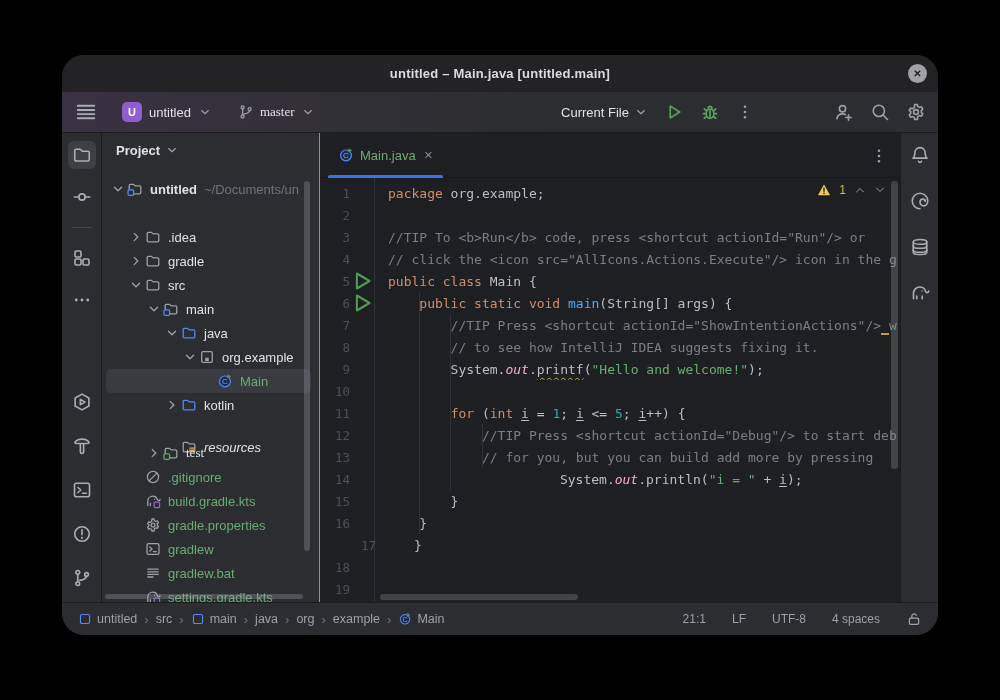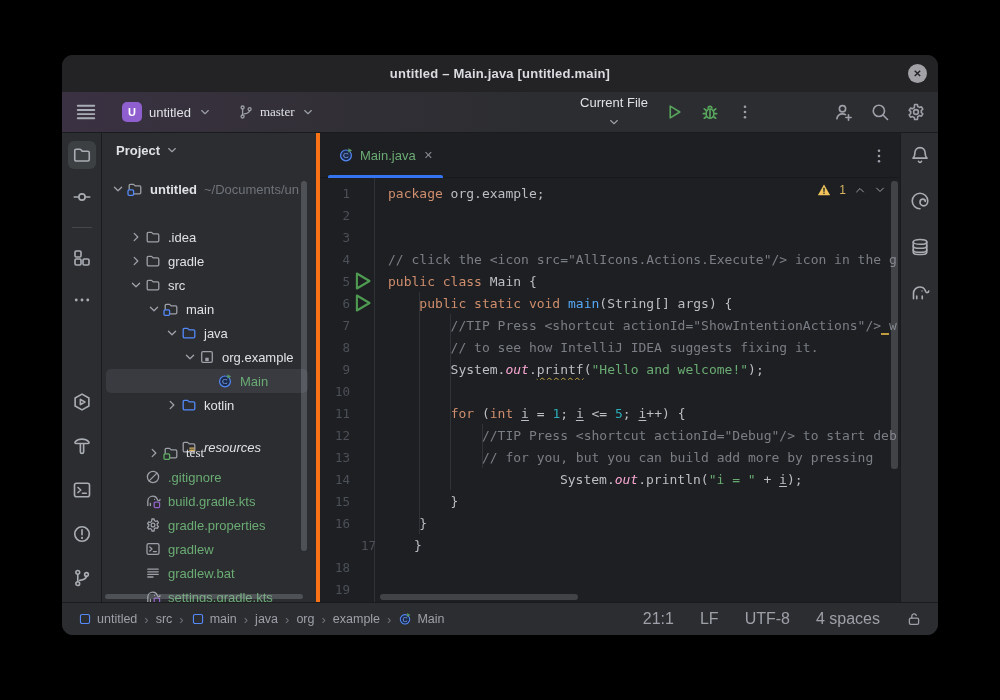--- a/index.html
+++ b/index.html
@@ -1,18 +1,18 @@
 <!DOCTYPE html>
 <html><head>
 <meta charset="utf-8">
 <style>
   html,body{margin:0;padding:0;background:#000;width:1000px;height:700px;overflow:hidden;
     font-family:"Liberation Sans",sans-serif;-webkit-font-smoothing:antialiased;}
   .stage{position:relative;width:1000px;height:700px;background:#000;}
-  .window{position:absolute;left:62px;top:55px;width:876px;height:580px;border-radius:11px;
+  .window{position:absolute;left:62px;top:55px;width:876px;height:580px;border-radius:22px;
     overflow:hidden;background:#1e1f22;box-shadow:0 18px 50px rgba(0,0,0,.7);}
   
   .titlebar{position:relative;height:37px;background:#232326;display:flex;align-items:center;justify-content:center;}
   .title{font-size:13px;font-weight:700;color:#dadce0;letter-spacing:.2px;}
   .close{position:absolute;right:11px;top:9px;width:19px;height:19px;border:none;border-radius:50%;
     background:#a2a2a6;color:#232326;font-size:10px;font-weight:700;display:flex;align-items:center;justify-content:center;cursor:default;padding:0;}
   
   .toolbar{height:41px;display:flex;align-items:center;padding:0 12px;box-sizing:border-box;
     background:linear-gradient(90deg,#3a3142 0%,#343039 22%,#2b2d30 55%,#2b2d30 100%);border-bottom:1px solid #1a1b1d;}
   .icon{display:inline-flex;align-items:center;justify-content:center;color:#a9adb3;}
@@ -20,34 +20,34 @@
   .i12{width:12px;height:12px}.i14{width:14px;height:14px}.i16{width:16px;height:16px}
   .i18{width:18px;height:18px}.i20{width:20px;height:20px}.i24{width:24px;height:24px}
   .dim{color:#9da0a8}.green{color:#58a55c}
   .tbtn{border-radius:4px;}
   .proj{display:flex;align-items:center;gap:7px;margin-left:24px;}
   .badge{width:20px;height:20px;border-radius:5px;background:#8f5fd0;color:#fff;font-size:11px;font-weight:700;
     display:flex;align-items:center;justify-content:center;}
   .tb-label{font-size:13px;color:#dfe1e5;}
   .vcs{display:flex;align-items:center;gap:6px;margin-left:26px;font-family:Liberation Serif, serif;}
   .tb-right{margin-left:auto;display:flex;align-items:center;gap:16px;}
-  .runcfg{display:flex;align-items:center;gap:5px;flex-direction:column;}
+  .runcfg{display:flex;align-items:center;gap:5px;}
   .tb-spacer{width:48px;}
   
   .content{display:flex;height:469px;}
   .stripe{width:40px;background:#2b2d30;display:flex;flex-direction:column;align-items:center;box-sizing:border-box;}
   .stripe.left{border-right:1px solid #1a1b1d;padding:8px 0 10px;}
   .stripe.right{width:38px;border-left:1px solid #1a1b1d;padding:8px 0;}
   .sgroup{display:flex;flex-direction:column;align-items:center;gap:14px;}
   .sgroup.bottom{margin-top:auto;gap:16px;}
   .sbtn{width:28px;height:28px;border-radius:6px;display:flex;align-items:center;justify-content:center;color:#a9adb3;}
   .sbtn.active{background:#3d4043;color:#dfe1e5;}
   .sdivider{width:20px;height:1px;background:#45474c;margin:2px 0;}
   
-  .panel{position:relative;width:218px;background:#2b2d30;border-right:4px solid #f97316;box-sizing:border-box;overflow:hidden;}
+  .panel{position:relative;width:218px;background:#2b2d30;border-right:1px solid #f97316;box-sizing:border-box;overflow:hidden;}
   .phead{height:34px;display:flex;align-items:center;gap:5px;padding:0 0 0 14px;}
   .phead-label{font-size:13px;font-weight:700;color:#dfe1e5;}
   .tree{position:absolute;left:0;right:0;top:34px;bottom:0;overflow:hidden;}
   .trow{position:absolute;left:0;right:8px;height:24px;display:flex;align-items:center;white-space:nowrap;overflow:hidden;border-radius:5px;}
   .trow.selected{background:#393b40;left:4px;}
   .trow.excluded{background:#45392b;left:4px;}
   .tchev{width:16px;height:16px;flex:0 0 16px;display:flex;align-items:center;justify-content:center;color:#9da0a8;}
   .ticon{width:18px;height:18px;flex:0 0 18px;display:flex;align-items:center;justify-content:center;color:#9da0a8;margin-right:6px;}
   .ticon svg{width:16px;height:16px;}
   .tlabel{font-size:13px;color:#dfe1e5;}
@@ -81,21 +81,21 @@
   .wcount{font-size:12px;color:#d3b45f;}
   .esb-v{position:absolute;right:2px;top:3px;width:7px;height:288px;border-radius:3px;background:rgba(170,175,184,.25);}
   .esb-h{position:absolute;left:60px;bottom:2px;width:198px;height:6px;border-radius:3px;background:rgba(170,175,184,.25);}
   
   .statusbar{height:33px;background:#2b2d30;border-top:1px solid #1a1b1d;display:flex;align-items:center;
     padding:0 16px;box-sizing:border-box;}
   .crumbs{display:flex;align-items:center;gap:7px;font-size:12.5px;color:#9da0a8;}
   .crumb{display:flex;align-items:center;gap:5px;}
   .crumb .icon svg{width:14px;height:14px;}
   .csep{color:#6f737a;font-size:13px;}
-  .sb-right{margin-left:auto;display:flex;align-items:center;gap:26px;font-size:16px;color:#9da0a8;}
+  .sb-right{margin-left:auto;display:flex;align-items:center;gap:26px;font-size:12px;color:#9da0a8;}
 </style>
 </head>
 <body>
 
 <div class="stage">
   <div class="window">
 
     <div class="titlebar">
       <span class="title">untitled – Main.java [untitled.main]</span>
       <button class="close">
@@ -530,21 +530,21 @@
             </span>
         </div>
         <div class="code" id="code">
           <div class="gsep"></div>
           <div class="iguide" style="left:99px;top:114px;height:242px;"></div>
           <div class="iguide" style="left:130px;top:136px;height:176px;"></div>
           <div class="iguide" style="left:162px;top:246px;height:44px;"></div>
           <div id="code-lines">
               <div class="crow" style="top: 4px;"><span class="lnum">1</span><span class="lrun"></span><span class="lcode"><span class="seg-kw">package</span><span class="seg-t"> org.example;</span></span></div>
               <div class="crow" style="top: 26px;"><span class="lnum">2</span><span class="lrun"></span><span class="lcode"></span></div>
-              <div class="crow" style="top: 48px;"><span class="lnum">3</span><span class="lrun"></span></div>
+              <div class="crow" style="top: 48px;"><span class="lnum">3</span><span class="lrun"></span><span class="lcode"><span class="seg-cmt">//TIP To &lt;b&gt;Run&lt;/b&gt; code, press &lt;shortcut actionId="Run"/&gt; or</span></span></div>
               <div class="crow" style="top: 70px;"><span class="lnum">4</span><span class="lrun"></span><span class="lcode"><span class="seg-cmt">// click the &lt;icon src="AllIcons.Actions.Execute"/&gt; icon in the g</span></span></div>
               <div class="crow" style="top: 92px;"><span class="lnum">5</span><span class="lrun i12"><svg viewBox="0 0 16 16" fill="none" stroke="#4e9b51" stroke-width="1.4" stroke-linejoin="round">
                     <path d="M4.6 3 13 8l-8.4 5z"></path>
                   </svg></span><span class="lcode"><span class="seg-kw">public class</span><span class="seg-t"> Main {</span></span></div>
               <div class="crow" style="top: 114px;"><span class="lnum">6</span><span class="lrun i12"><svg viewBox="0 0 16 16" fill="none" stroke="#4e9b51" stroke-width="1.4" stroke-linejoin="round">
                     <path d="M4.6 3 13 8l-8.4 5z"></path>
                   </svg></span><span class="lcode"><span class="seg-t">    </span><span class="seg-kw">public static void</span><span class="seg-t"> </span><span class="seg-mth">main</span><span class="seg-t">(String[] args) {</span></span></div>
               <div class="crow" style="top: 136px;"><span class="lnum">7</span><span class="lrun"></span><span class="lcode"><span class="seg-cmt">        //TIP Press &lt;shortcut actionId="ShowIntentionActions"/&gt;</span><span class="seg-hl">&nbsp;</span><span class="seg-cmt">w</span></span></div>
               <div class="crow" style="top: 158px;"><span class="lnum">8</span><span class="lrun"></span><span class="lcode"><span class="seg-cmt">        // to see how IntelliJ IDEA suggests fixing it.</span></span></div>
               <div class="crow" style="top: 180px;"><span class="lnum">9</span><span class="lrun"></span><span class="lcode"><span class="seg-t">        System.</span><span class="seg-fld">out</span><span class="seg-t">.</span><span class="seg-wseg">printf</span><span class="seg-t">(</span><span class="seg-str">"Hello and welcome!"</span><span class="seg-t">);</span></span></div>

